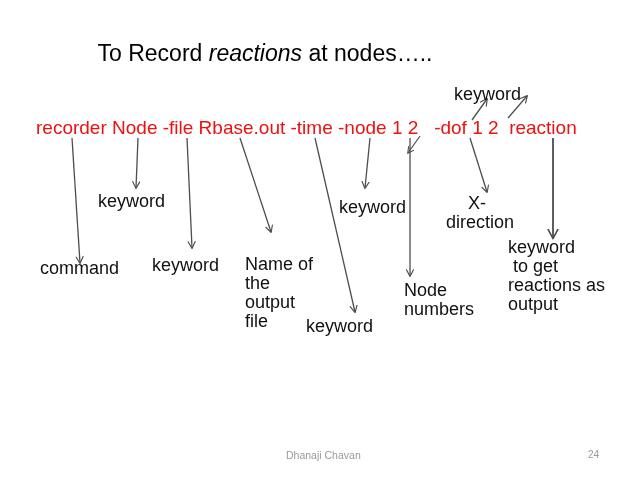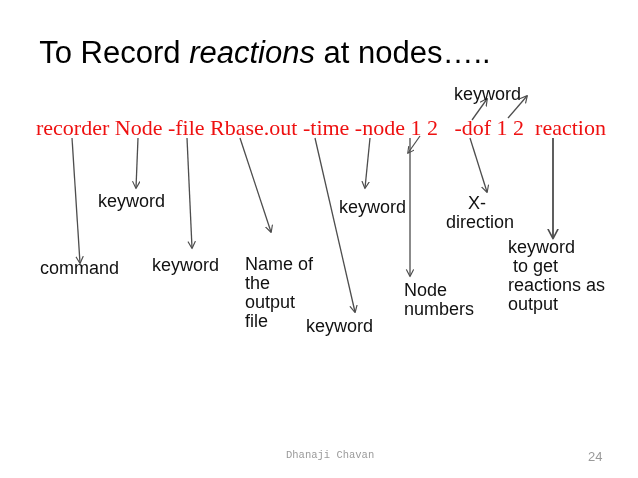--- a/index.html
+++ b/index.html
@@ -24,64 +24,64 @@
     width: 638px;
     height: 478px;
     pointer-events: none;
   }
   .slide-title {
     position: absolute;
     left: 0;
     top: 33px;
     width: 530px;
     text-align: center;
-    font-size: 31px;
+    font-size: 23px;
     line-height: 40px;
     color: #000000;
     font-family: "Liberation Sans", sans-serif;
     white-space: pre;
   }
   .slide-title .ital {
     font-style: italic;
   }
   .command-line {
     position: absolute;
     left: 36px;
     top: 116px;
-    font-size: 22px;
+    font-size: 19px;
     line-height: 24px;
     color: #ee1111;
     white-space: pre;
-    font-family: Liberation Serif, serif;
+    font-family: Liberation Sans, sans-serif;
   }
   .lbl {
     position: absolute;
     font-size: 18px;
     line-height: 19px;
     color: #111111;
     white-space: pre;
     font-family: "Liberation Sans", sans-serif;
   }
   .lbl.center {
     text-align: center;
   }
   .footer-name {
     position: absolute;
     left: 286px;
     top: 449px;
     font-size: 10.5px;
     color: #9a9a9a;
-    font-family: Liberation Mono, monospace;
+    font-family: Liberation Sans, sans-serif;
     white-space: pre;
   }
   .footer-page {
     position: absolute;
     left: 588px;
     top: 449px;
-    font-size: 13px;
+    font-size: 10px;
     color: #9a9a9a;
     font-family: "Liberation Sans", sans-serif;
     white-space: pre;
   }
 </style>
 </head>
 <body>
 
 <div id="slide">
 

